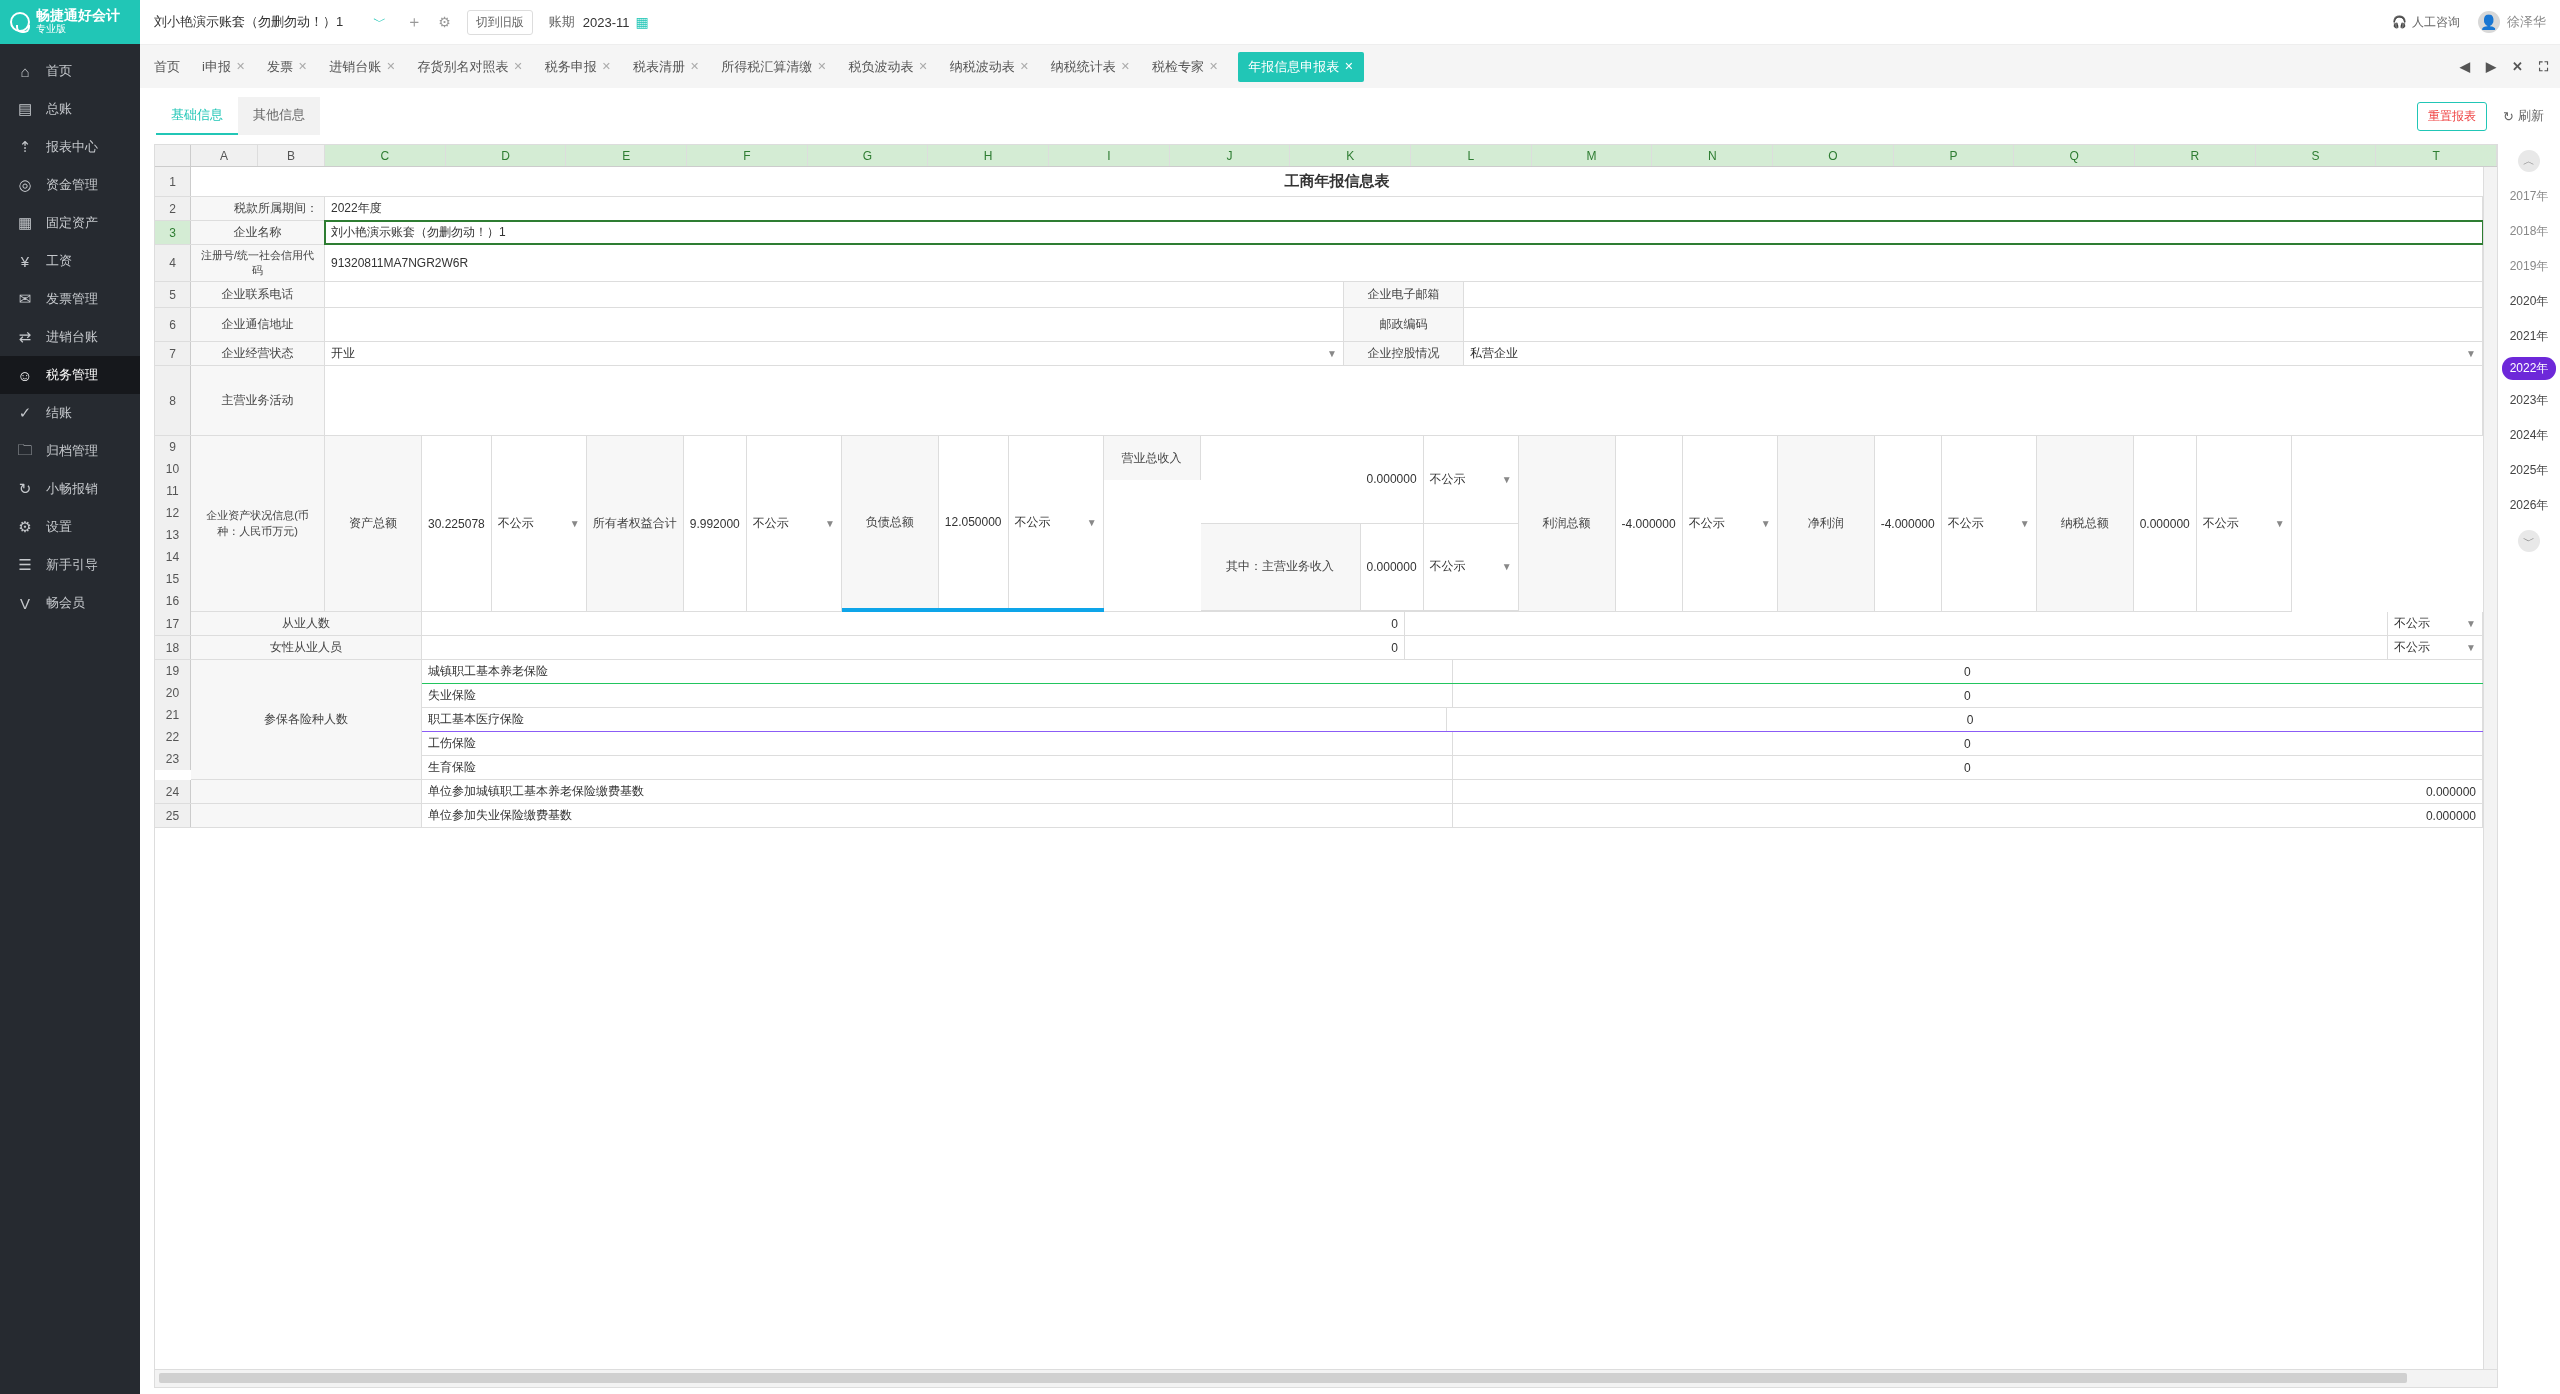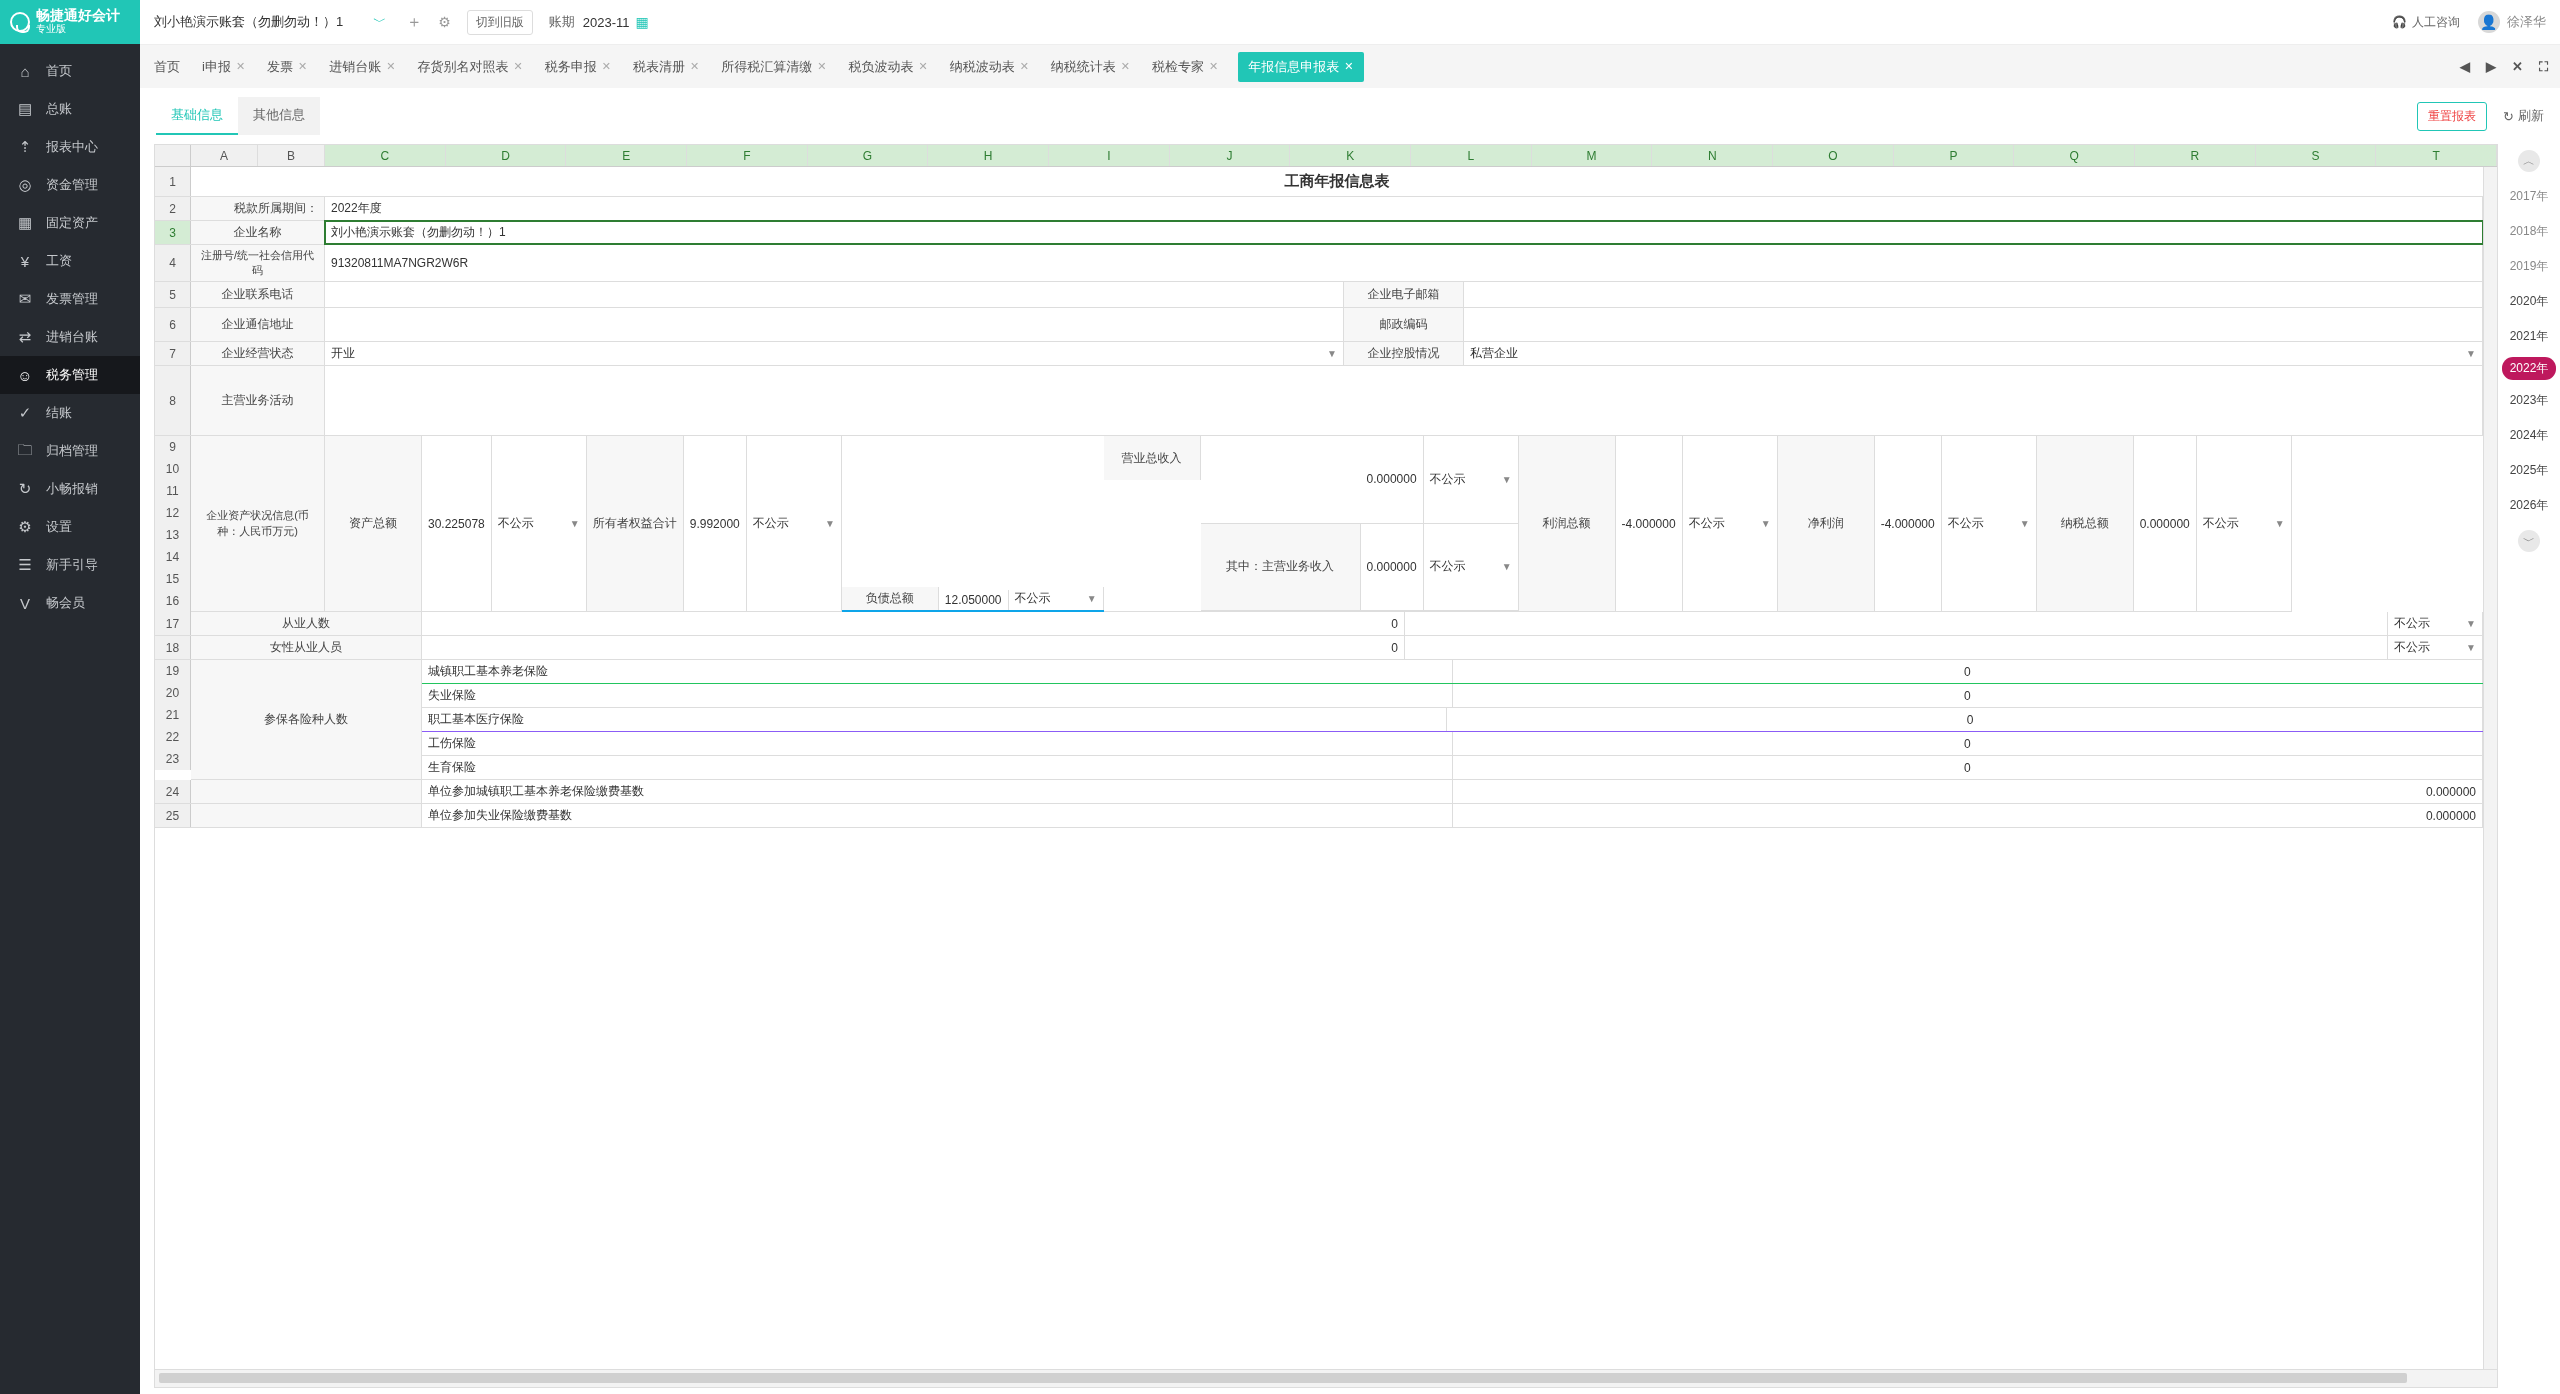--- a/index.html
+++ b/index.html
@@ -95,21 +95,21 @@
 
 
 .hscroll { height: 18px; background: #f3f3f3; border-top: 1px solid #ddd; position: relative; }
 .hscroll .thumb { position: absolute; left: 4px; top: 3px; width: 96%; height: 10px; background: #d0d0d0; border-radius: 2px; }
 
 
 .year-panel { width: 62px; display: flex; flex-direction: column; align-items: center; padding-top: 6px; gap: 4px; }
 .year-panel .up, .year-panel .down { width: 22px; height: 22px; border-radius: 50%; background: #e8e8e8; color: #888; display: flex; align-items: center; justify-content: center; cursor: pointer; font-size: 12px; }
 .year-item { font-size: 12px; color: #888; padding: 6px 0; cursor: pointer; }
 .year-item.enabled { color: #444; }
-.year-item.active { background: #be185d; color: #fff; border-radius: 11px; padding: 3px 8px; text-align: right; }
+.year-item.active { background: #6d28d9; color: #fff; border-radius: 11px; padding: 3px 8px; text-align: right; }
 
 .dropdown-ind { margin-left: auto; color: #888; font-size: 10px; }
 
 
 .vscroll-track { width: 14px; background: #f3f3f3; border-left: 1px solid #ddd; }
 </style>
 </head>
 <body>
 
 <div class="app">
@@ -407,21 +407,21 @@
                   <div class="grid-row" style="border-bottom:1px solid #ddd;">
                     <div class="cell label w-label2">资产总额</div>
                     <div class="cell fill right">30.225078</div>
                     <div class="cell w-small center">不公示<span class="dropdown-ind">▼</span></div>
                   </div>
                   <div class="grid-row" style="border-bottom:1px solid #ddd;">
                     <div class="cell label w-label2">所有者权益合计</div>
                     <div class="cell fill right">9.992000</div>
                     <div class="cell w-small center">不公示<span class="dropdown-ind">▼</span></div>
                   </div>
-                  <div class="grid-row" style="border-bottom:2px solid #0ea5e9;align-items:flex-end;">
+                  <div class="grid-row" style="border-bottom:4px solid #0ea5e9;">
                     <div class="cell label w-label2">负债总额</div>
                     <div class="cell fill right">12.050000</div>
                     <div class="cell w-small center">不公示<span class="dropdown-ind">▼</span></div>
                   </div>
                   <div style="display:flex; border-bottom:1px solid #ddd;">
                     <div class="cell label w-label2" style="height:44px;">营业总收入</div>
                     <div style="flex:1; display:flex; flex-direction:column;">
                       <div class="grid-row" style="flex:1;">
                         <div class="cell fill right">0.000000</div>
                         <div class="cell w-small center">不公示<span class="dropdown-ind">▼</span></div>

